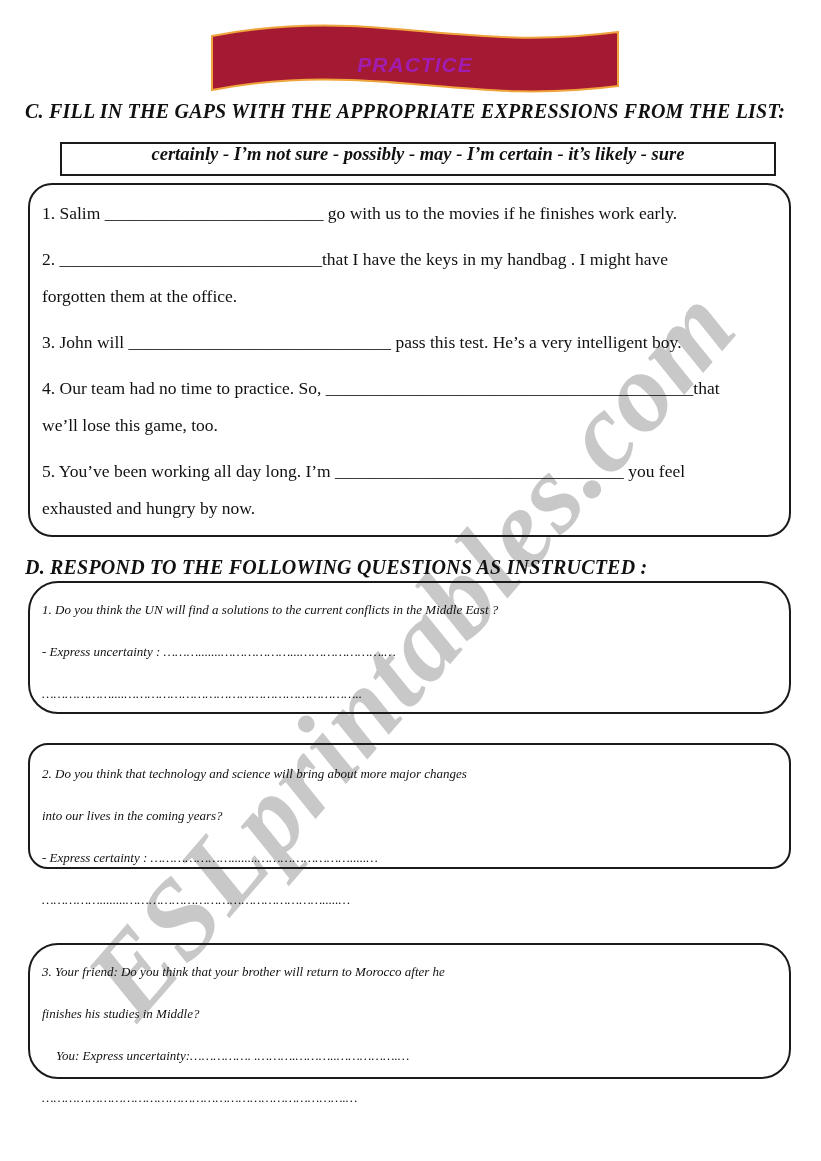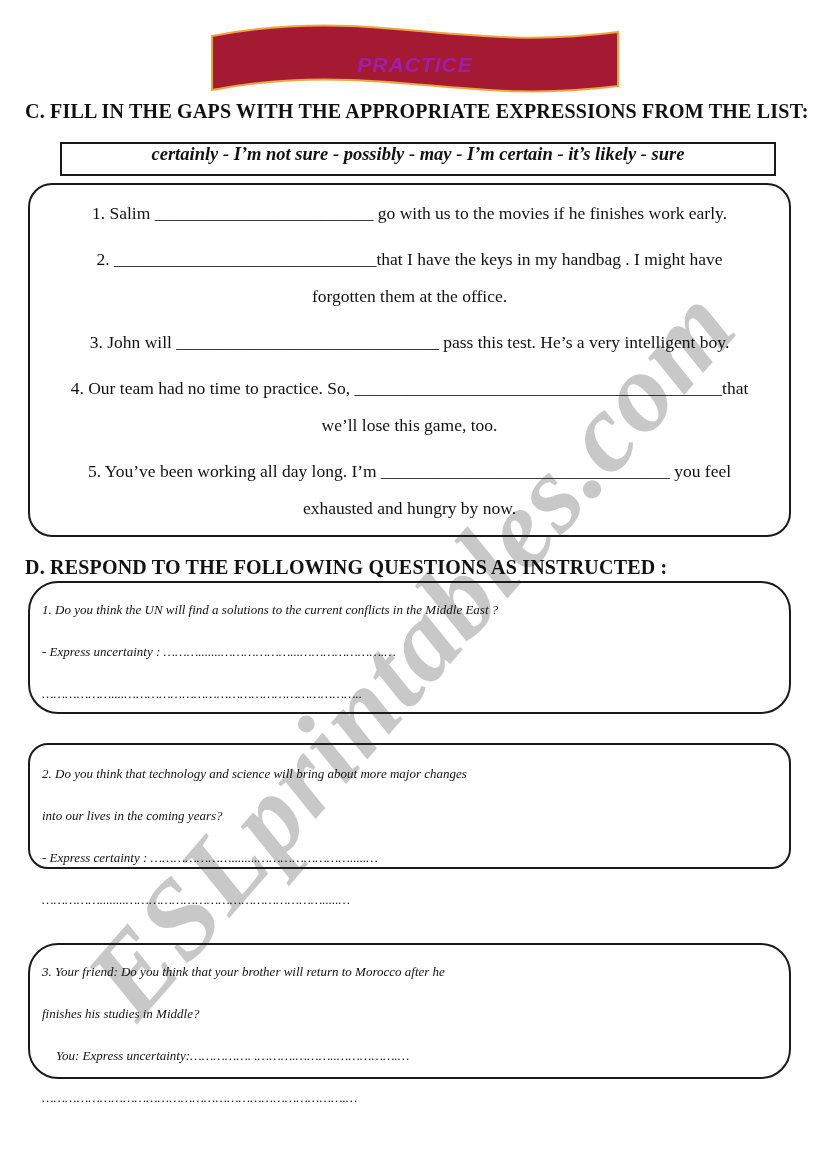--- a/index.html
+++ b/index.html
@@ -26,21 +26,21 @@
   .banner svg { position:absolute; left:0; top:0; }
   .banner-label {
     position:absolute; left:0; right:0; top:31px; text-align:center;
     font-family:"Liberation Sans", sans-serif;
     font-weight:bold; font-style:italic; font-size:21px;
     letter-spacing:1px; color:#a21caf; z-index:2;
   }
 
   .heading {
     position:absolute; left:25px; width:786px; z-index:1;
-    font-weight:bold; font-size:20px;
+    font-weight:bold; font-style:italic; font-size:20px;
     letter-spacing:0.2px; white-space:nowrap; overflow:hidden;
   }
   #heading-c { top:100px; }
   #heading-d { top:556px; }
 
   .wordlist-box {
     position:absolute; left:60px; top:142px; width:716px; height:34px; z-index:1;
     border:2px solid #1a1a1a; box-sizing:border-box;
     display:flex; align-items:flex-start; justify-content:center;
     background:transparent;
@@ -53,21 +53,21 @@
     position:absolute; left:28px; width:763px; z-index:1;
     border:2px solid #1a1a1a; box-sizing:border-box;
     background:transparent; padding:10px 12px;
   }
   #box-c  { top:183px; height:354px; border-radius:24px; }
   #box-d1 { top:581px; height:133px; border-radius:30px; padding-top:6px; }
   #box-d2 { top:743px; height:126px; border-radius:20px; padding-top:8px; }
   #box-d3 { top:943px; height:136px; border-radius:30px; padding-top:6px; }
 
   .line  { font-size:17.5px; line-height:37px; white-space:nowrap; overflow:hidden; }
-  #box-c .item { margin-bottom:9px;text-align:center; }
+  #box-c .item { margin-bottom:9px; }
   #box-c .item:last-child { margin-bottom:0; }
   .qline { font-size:13px; line-height:42px; white-space:nowrap; overflow:hidden;font-style:italic; }
   .indent { padding-left:14px; }
 </style>
 </head>
 <body>
 
 <div class="page">
 
   <div class="watermark">ESLprintables.com</div>

